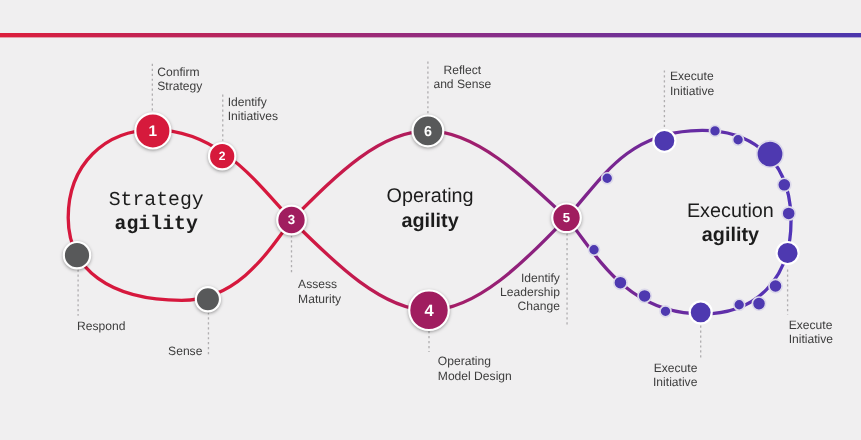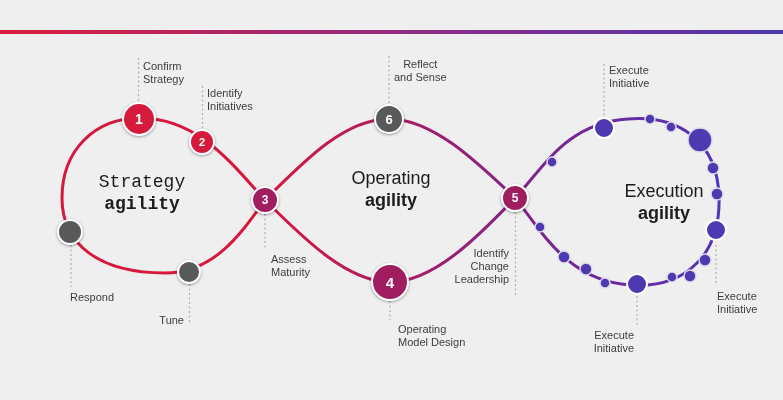--- a/index.html
+++ b/index.html
@@ -98,29 +98,29 @@
   <div class="lbl" style="left:271px;top:253px;">
     <div>Assess</div>
     <div>Maturity</div>
   </div>
   <div class="lbl" style="left:398px;top:323px;">
     <div>Operating</div>
     <div>Model Design</div>
   </div>
   <div class="lbl right" style="left:409px;top:247px;width:100px;">
     <div>Identify</div>
+    <div>Leadership</div>
     <div>Change</div>
-    <div>Leadership</div>
   </div>
   <div class="lbl" style="left:394px;top:58px;text-align:center;">
     <div>Reflect</div>
     <div>and Sense</div>
   </div>
   <div class="lbl" style="left:70px;top:291px;">Respond</div>
-  <div class="lbl right" style="left:124px;top:314px;width:60px;">Tune</div>
+  <div class="lbl right" style="left:124px;top:314px;width:60px;">Sense</div>
 
   <div class="lbl" style="left:609px;top:64px;">
     <div>Execute</div>
     <div>Initiative</div>
   </div>
   <div class="lbl right" style="left:574px;top:329px;width:60px;">
     <div>Execute</div>
     <div>Initiative</div>
   </div>
   <div class="lbl" style="left:717px;top:290px;">

